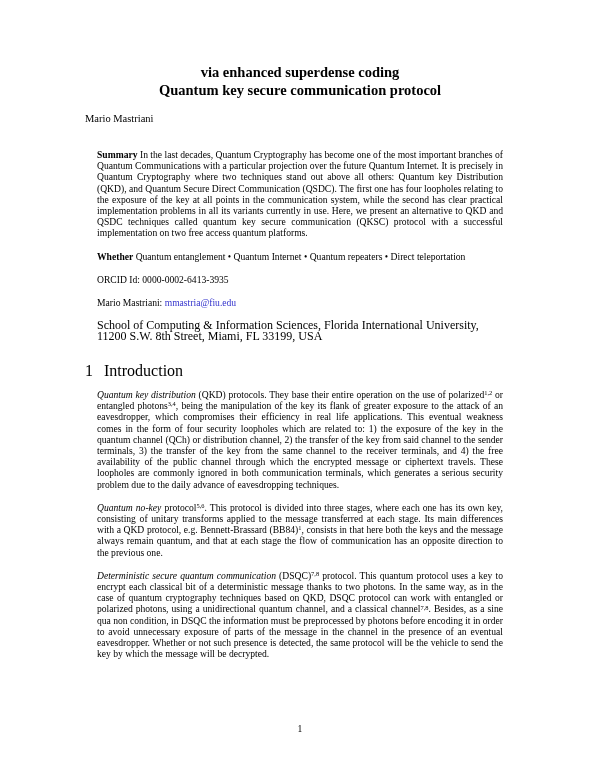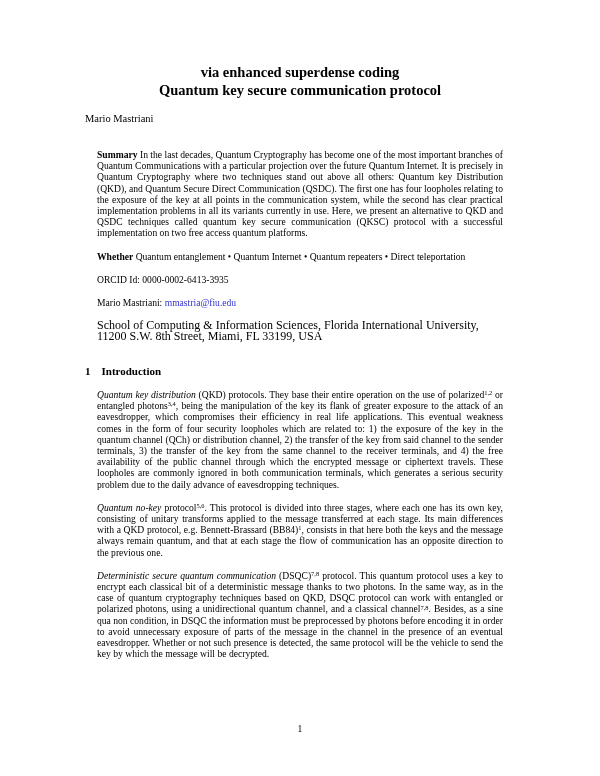--- a/index.html
+++ b/index.html
@@ -43,23 +43,23 @@
     text-align: left;
   }
   .affil {
     margin-top: 10.5px;
     font-size: 12px;
     line-height: 10.6px;
     text-align: left;
   }
   .heading {
     margin: 24px 0 0 0;
-    font-size: 11px;
+    font-size: 16px;
     line-height: 12px;
-    font-weight: 700;
+    font-weight: 400;
   }
   .hnum { margin-right: 11px; }
   .gap { margin-top: 11.5px; }
   b { font-weight: 700; }
   i { }
   sup {
     font-size: 6.4px;
     line-height: 0;
     vertical-align: baseline;
     position: relative;

